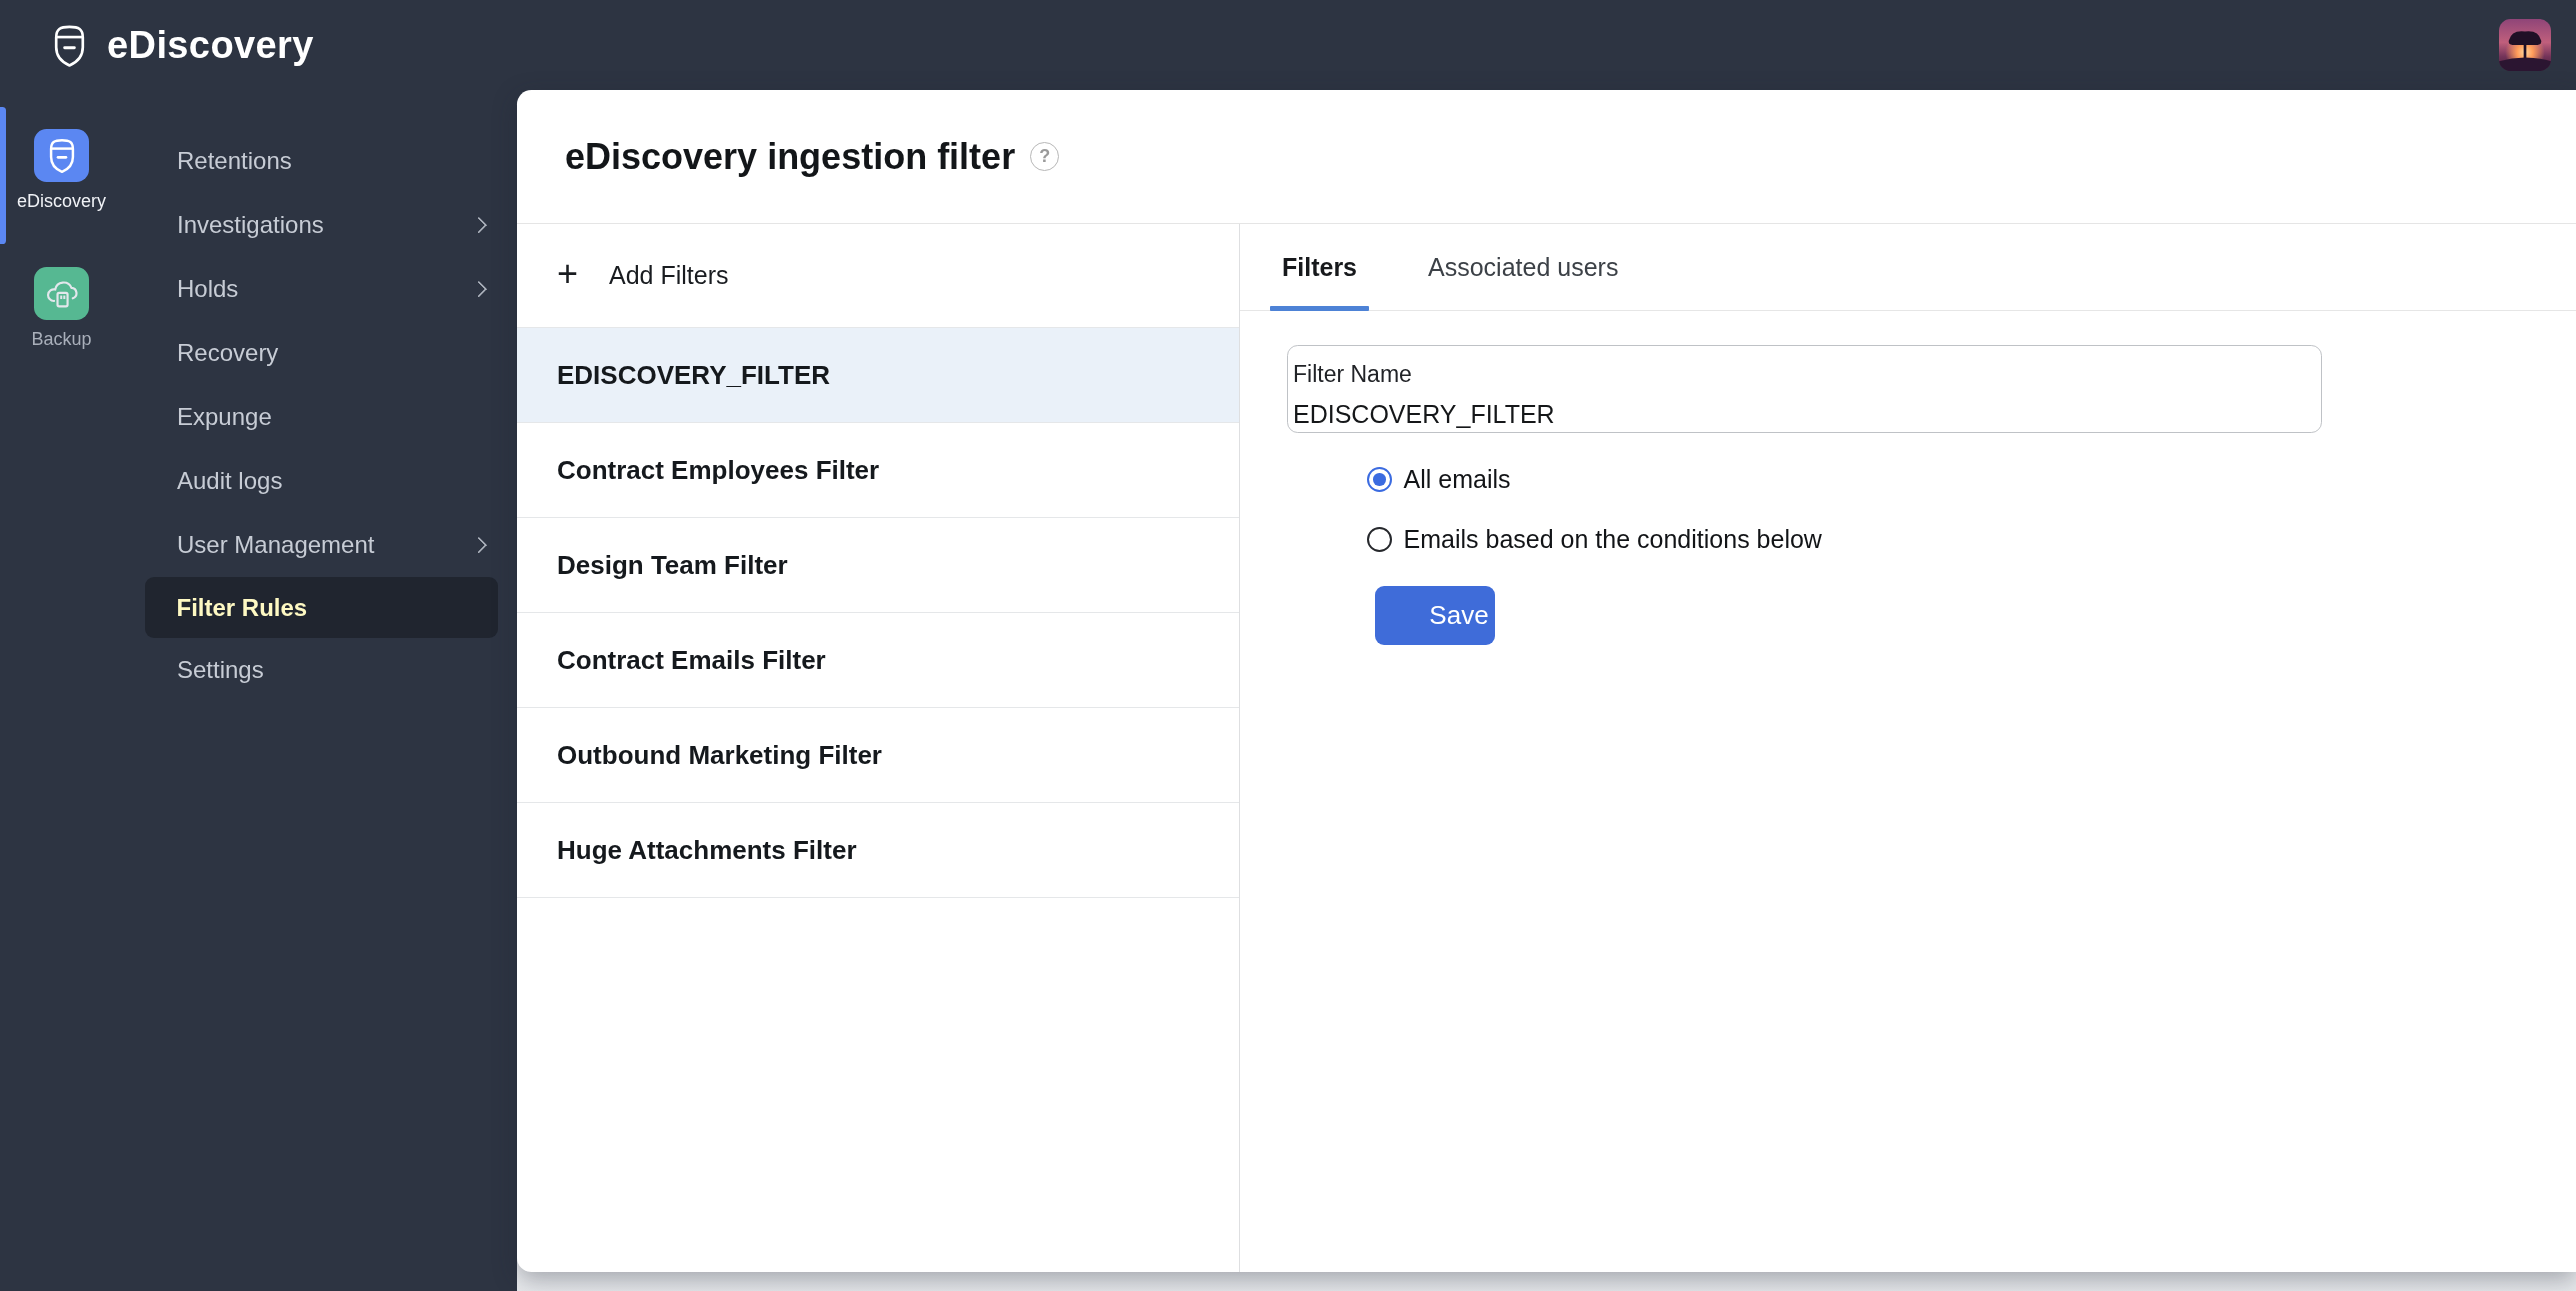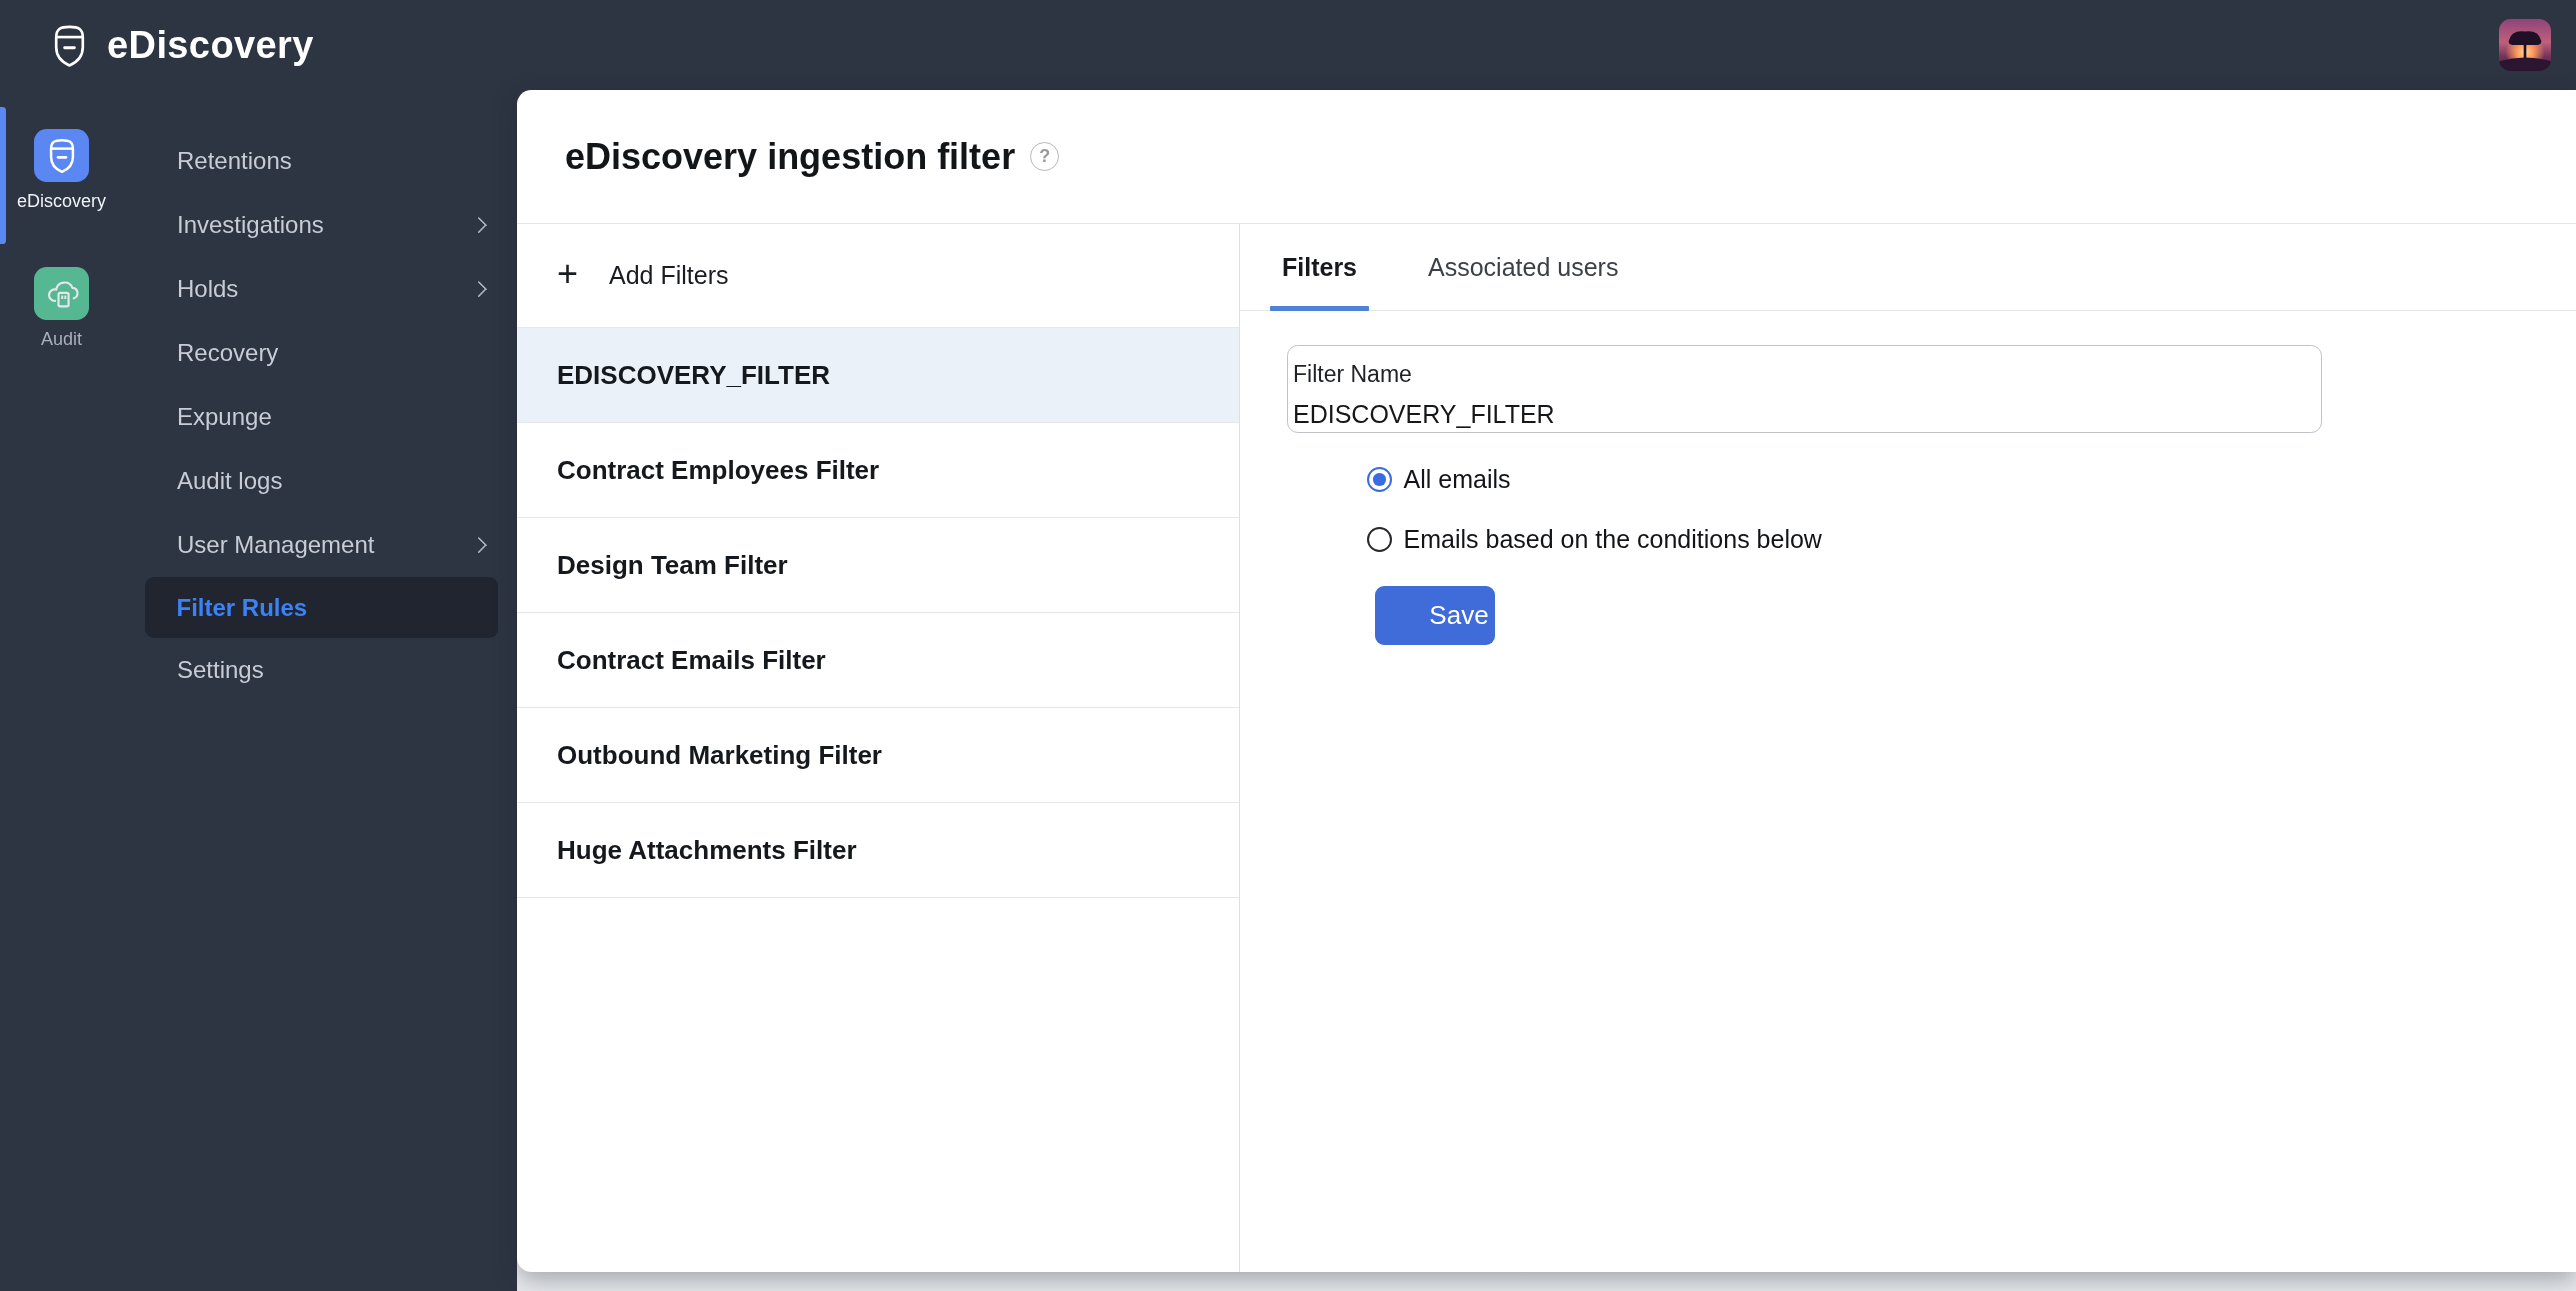--- a/index.html
+++ b/index.html
@@ -56,21 +56,21 @@
     padding:0 32px 0 54px; font-size:24px; color:#c7ccd5; cursor:pointer;
   }
   .nav-item .chev {
     margin-left:auto; width:11.6px; height:11.6px;
     border-top:2.7px solid #aeb4be; border-right:2.7px solid #aeb4be;
     transform:rotate(45deg); border-radius:0.9px;
   }
   .nav-item.active {
     background:#20252f; border-radius:9px;
     margin:0 19px 0 21.5px; padding:0 13.4px 0 32px; height:61px;
-    color:#3b82f6; font-weight:700;
+    color:#fef9c3; font-weight:700;
   }
 
   
   .bottom-strip {
     position:absolute; left:517px; right:0; bottom:0; height:47px;
     background:linear-gradient(#f2f3f5,#e7e9ec);
   }
   .card {
     position:absolute; left:517px; top:90px; right:0; bottom:19.7px;
     background:#ffffff; border-radius:14.3px 0 0 14.3px;
@@ -193,21 +193,21 @@
 
   <div class="rail-item backup">
     <div class="rail-tile green">
       <svg width="34" height="32" viewBox="0 0 44 40">
         <path d="M13 29 a7.5 7.5 0 1 1 1.5-14.8 A11 11 0 0 1 35.5 12 a7 7 0 0 1 1.8 13.6" fill="none" stroke="#e3e7ec" stroke-width="2.8" stroke-linecap="round"></path>
         <rect x="17.5" y="18.5" width="13" height="17.5" rx="2" fill="#56b892" stroke="#e3e7ec" stroke-width="2.8"></rect>
         <rect x="21" y="22" width="2.6" height="4.5" fill="#e3e7ec"></rect>
         <rect x="25" y="22" width="2.6" height="4.5" fill="#e3e7ec"></rect>
       </svg>
     </div>
-    <div class="rail-label off">Audit</div>
+    <div class="rail-label off">Backup</div>
   </div>
 </div>
 
 <div class="navpanel">
   <div class="nav-item">
     <span>Retentions</span>
   </div>
   <div class="nav-item">
     <span>Investigations</span>
     <span class="chev"></span>

